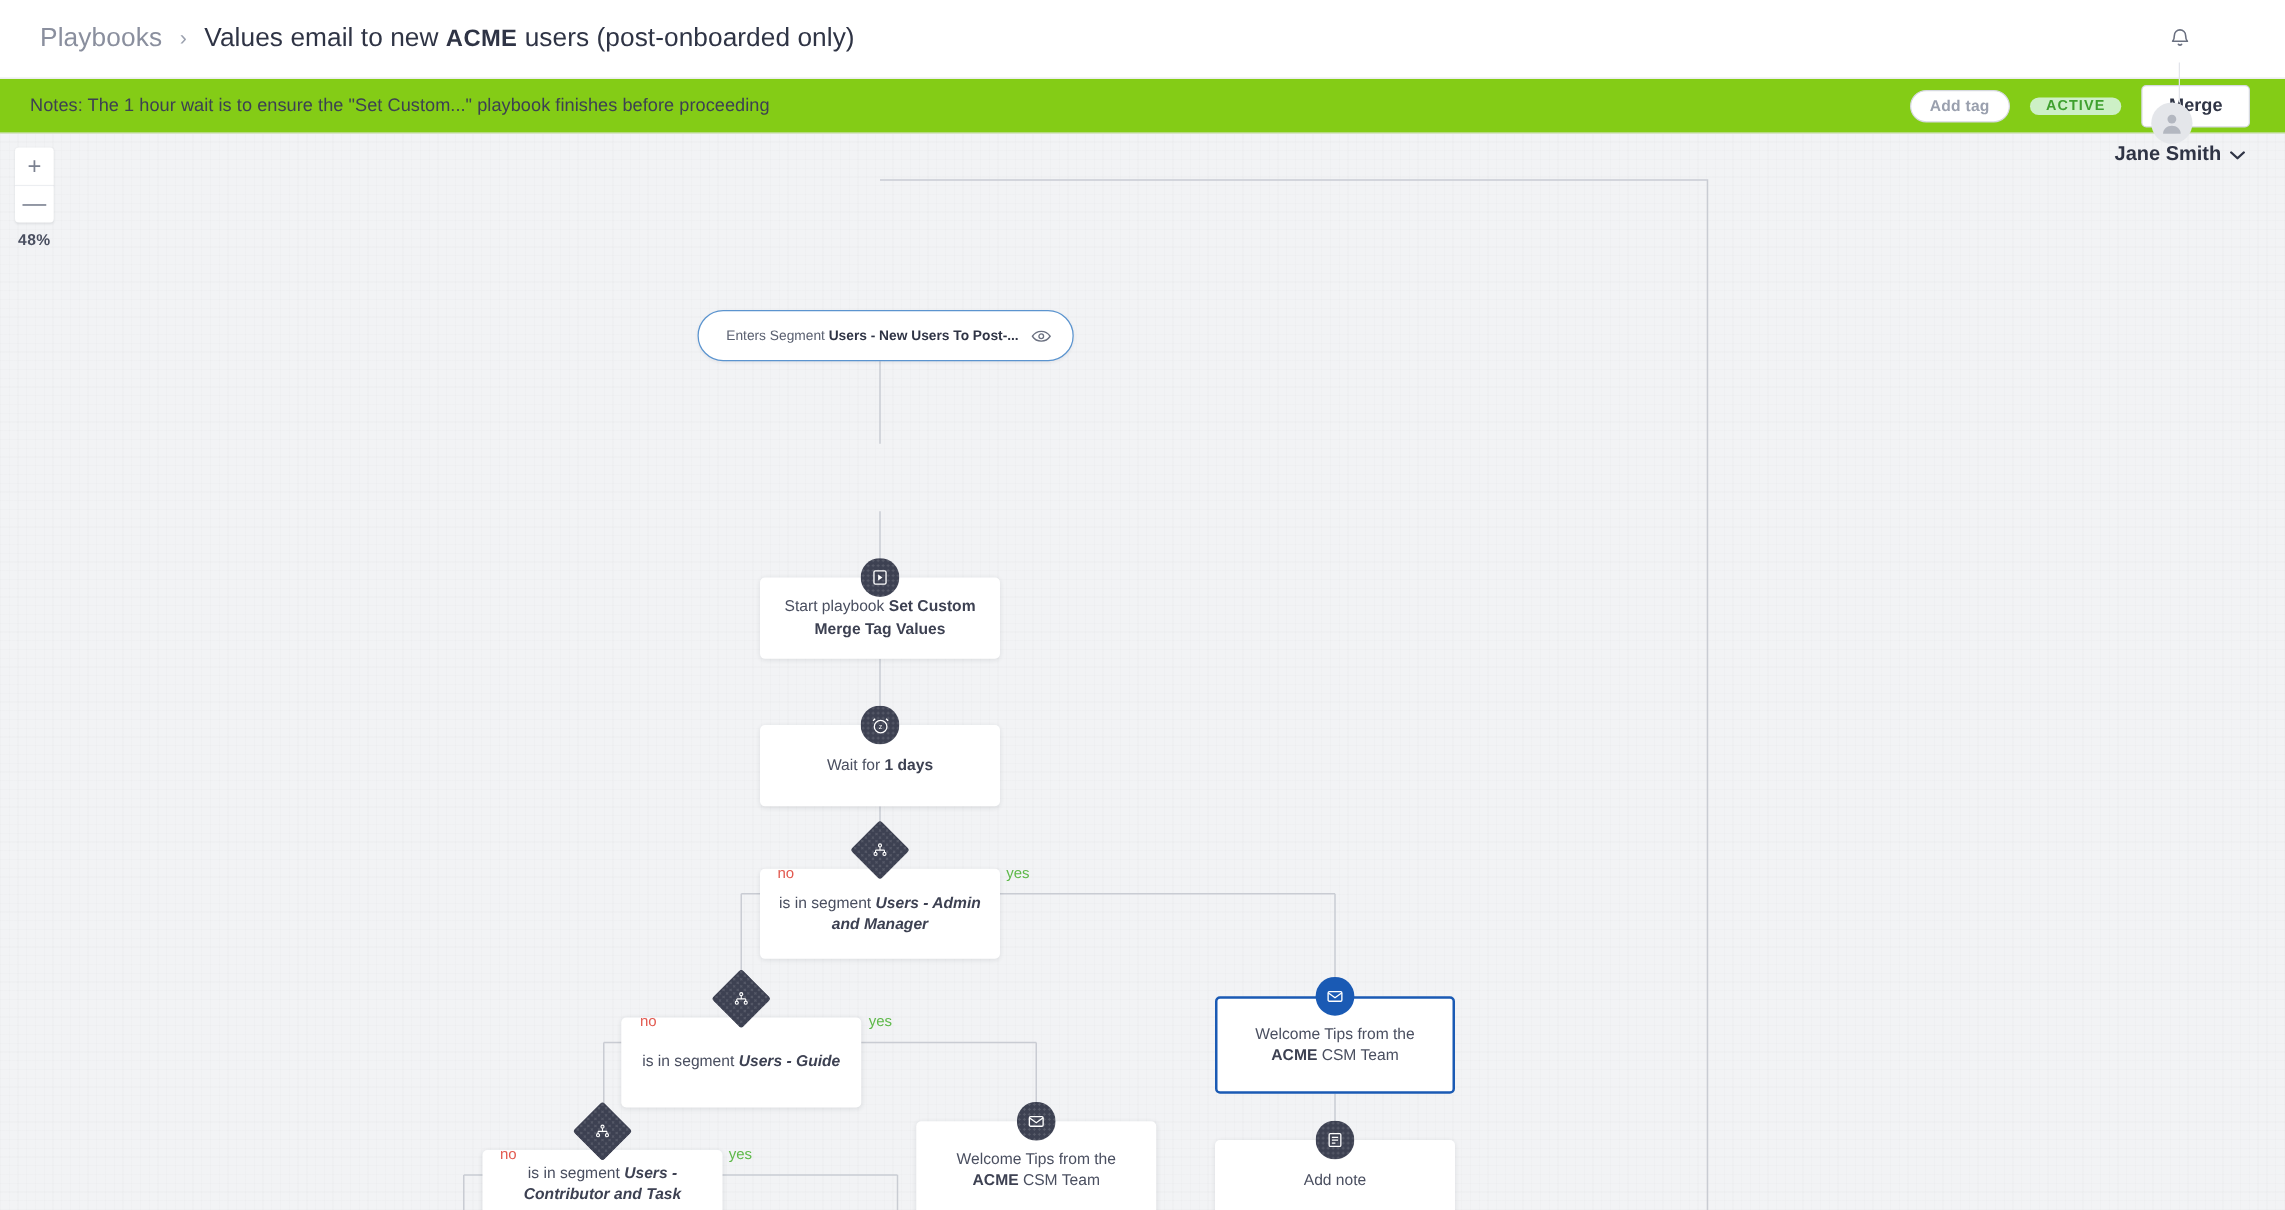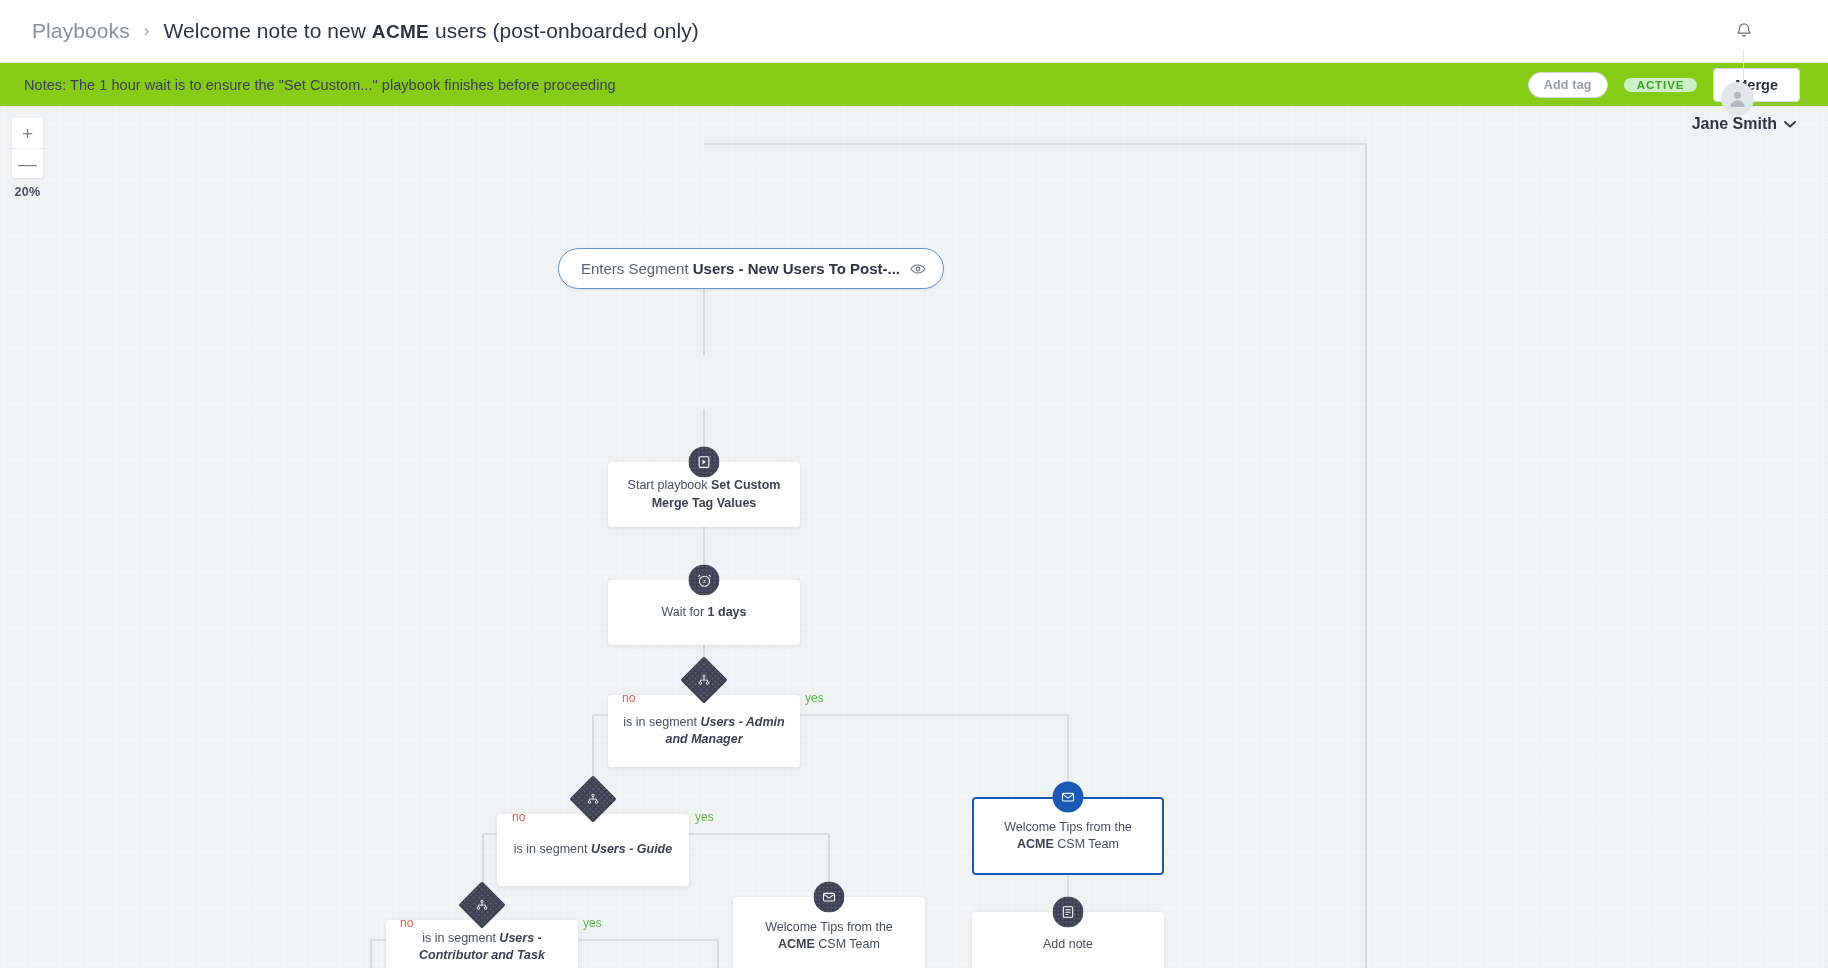--- a/index.html
+++ b/index.html
@@ -96,21 +96,21 @@
   
   .node { position: absolute; z-index: 6; }
 
   .trigger {
     display: flex; align-items: center; gap: 10px;
     background: #fff; border: 1.6px solid #5b94cf;
     border-radius: 26px; height: 41px; padding: 0 17px 0 22px;
     box-shadow: 0 1px 3px rgba(30,35,50,.07);
     white-space: nowrap;
   }
-  .trigger-text { font-size: 15px; color: #5a6070; }
+  .trigger-text { font-size: 11px; color: #5a6070; }
   .trigger-text b { font-weight: 700; color: #2f3445; }
   .eye { color: #6a7080; display: flex; align-items: center; }
 
   .card {
     background: #fff; border-radius: 4px;
     box-shadow: 0 1px 4px rgba(30,35,50,.10);
     display: flex; align-items: center; justify-content: center;
     text-align: center;
     font-size: 12.5px; color: #4a4f60; line-height: 1.38;
   }
@@ -150,21 +150,21 @@
   .edge-label.no { color: #e2594f; padding-left: 36px; }
   .edge-label.yes { color: #5db848; }
 </style>
 </head>
 <body>
 
 <div class="topbar">
   <div class="breadcrumb">
     <span class="crumb-root">Playbooks</span>
     <span class="crumb-sep">›</span>
-    <span class="crumb-title"><span>Welcome note to new </span><b>ACME</b><span> users (post-onboarded only)</span></span>
+    <span class="crumb-title"><span>Values email to new </span><b>ACME</b><span> users (post-onboarded only)</span></span>
   </div>
 
   <div class="topbar-right">
     <div class="icon-btn">
       <svg width="19" height="19" viewBox="0 0 20 20" fill="none" stroke="currentColor" stroke-width="1.5">
           <circle cx="8.5" cy="8.5" r="5.6"></circle>
           <line x1="12.7" y1="12.7" x2="17.4" y2="17.4" stroke-linecap="round"></line>
         </svg>
     </div>
     <div class="icon-btn">
@@ -202,21 +202,21 @@
     <span class="status-badge">ACTIVE</span>
     <button class="edit-btn">Merge</button>
   </div>
 </div>
 
 <div class="canvas">
 
   <div class="zoomctl">
     <div class="zbtn plus">+</div>
     <div class="zbtn minus">—</div>
-    <div class="zlabel">20%</div>
+    <div class="zlabel">48%</div>
   </div>
 
   <svg id="edges" width="1828" height="861">
     <g fill="none" stroke="#c9ccd3" stroke-width="1.2">
 
       <line x1="704" y1="182" x2="704" y2="248"></line>
 
       <path d="M704 37 L1366 37 L1366 861"></path>
 
       <line x1="704" y1="302" x2="704" y2="355"></line>

